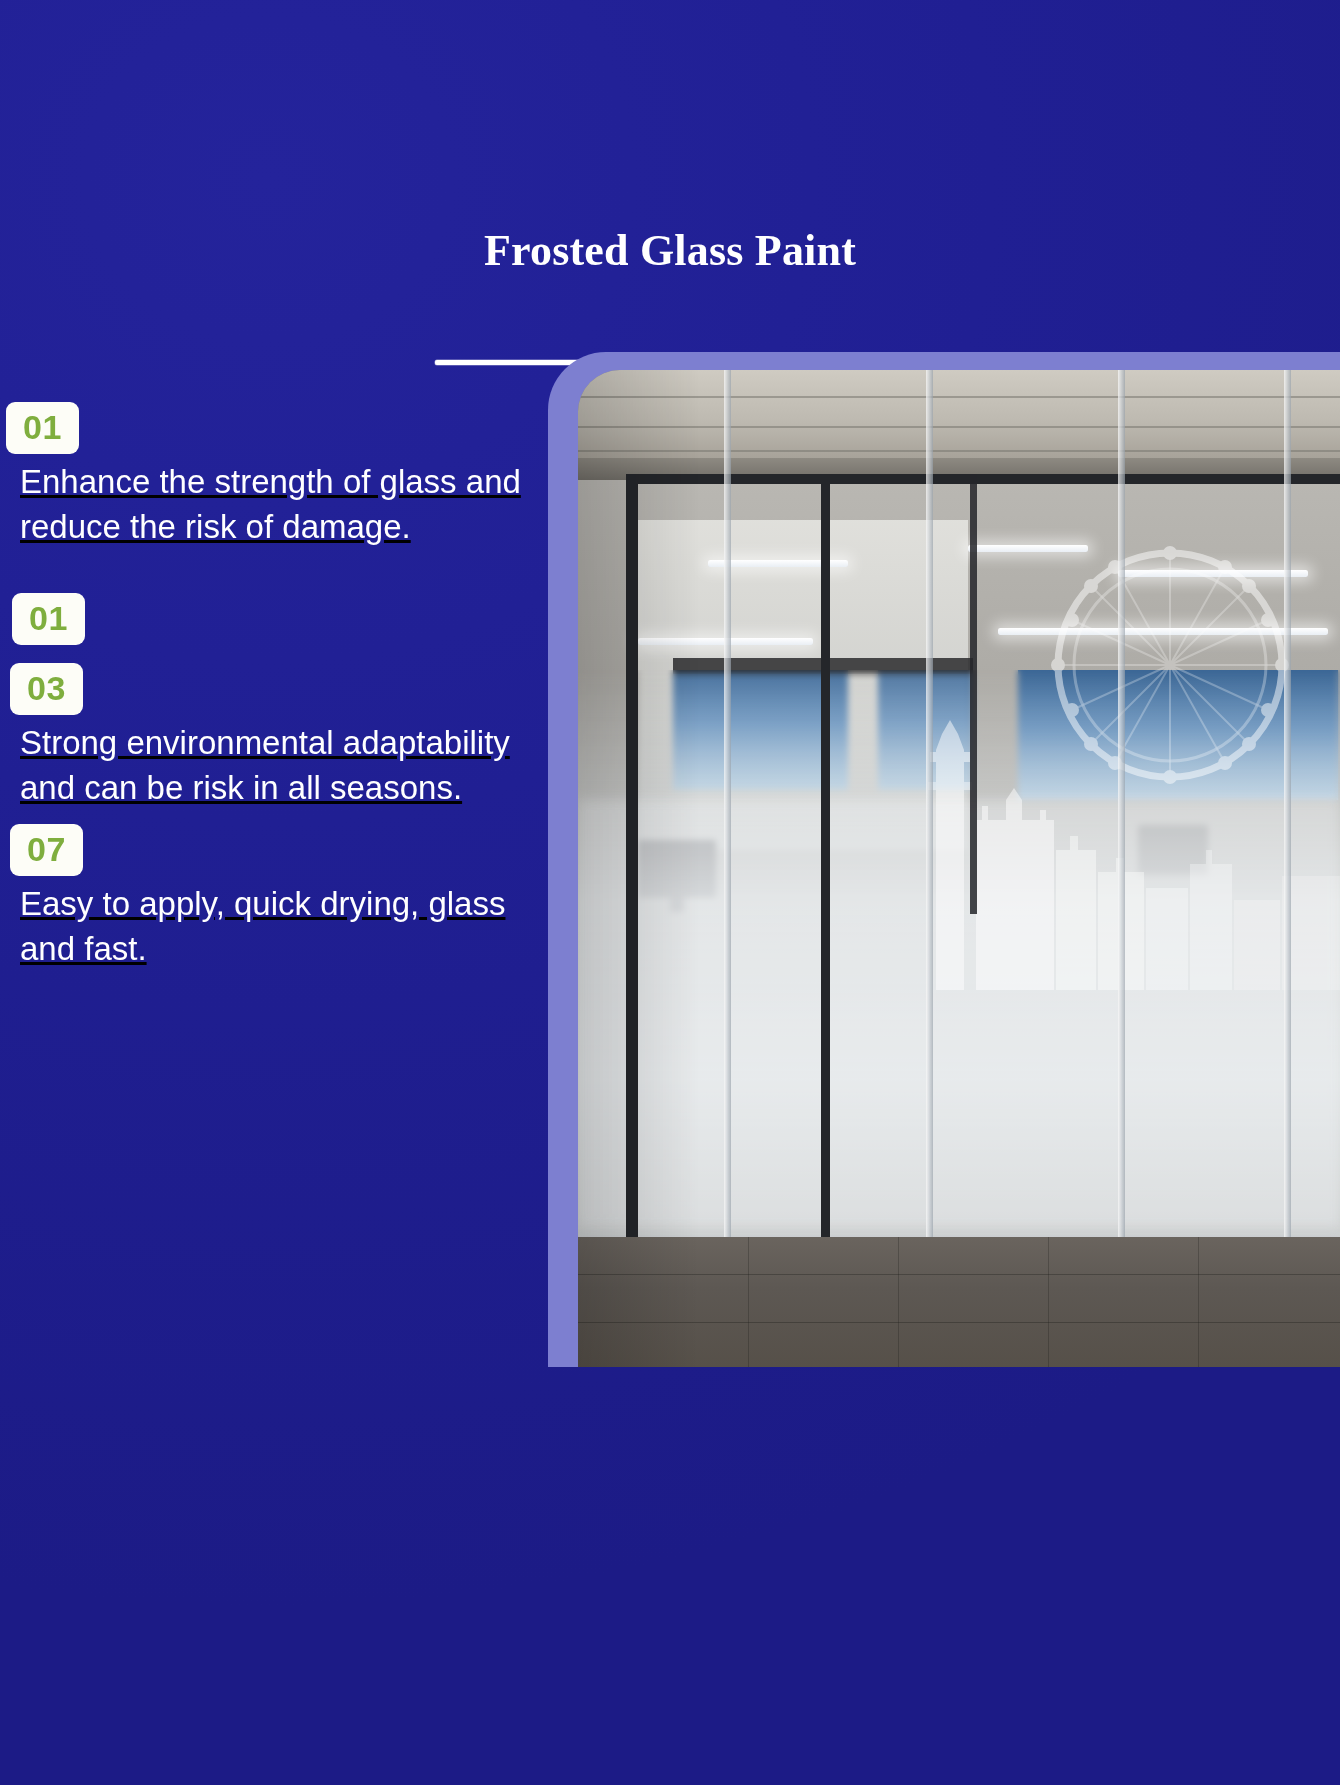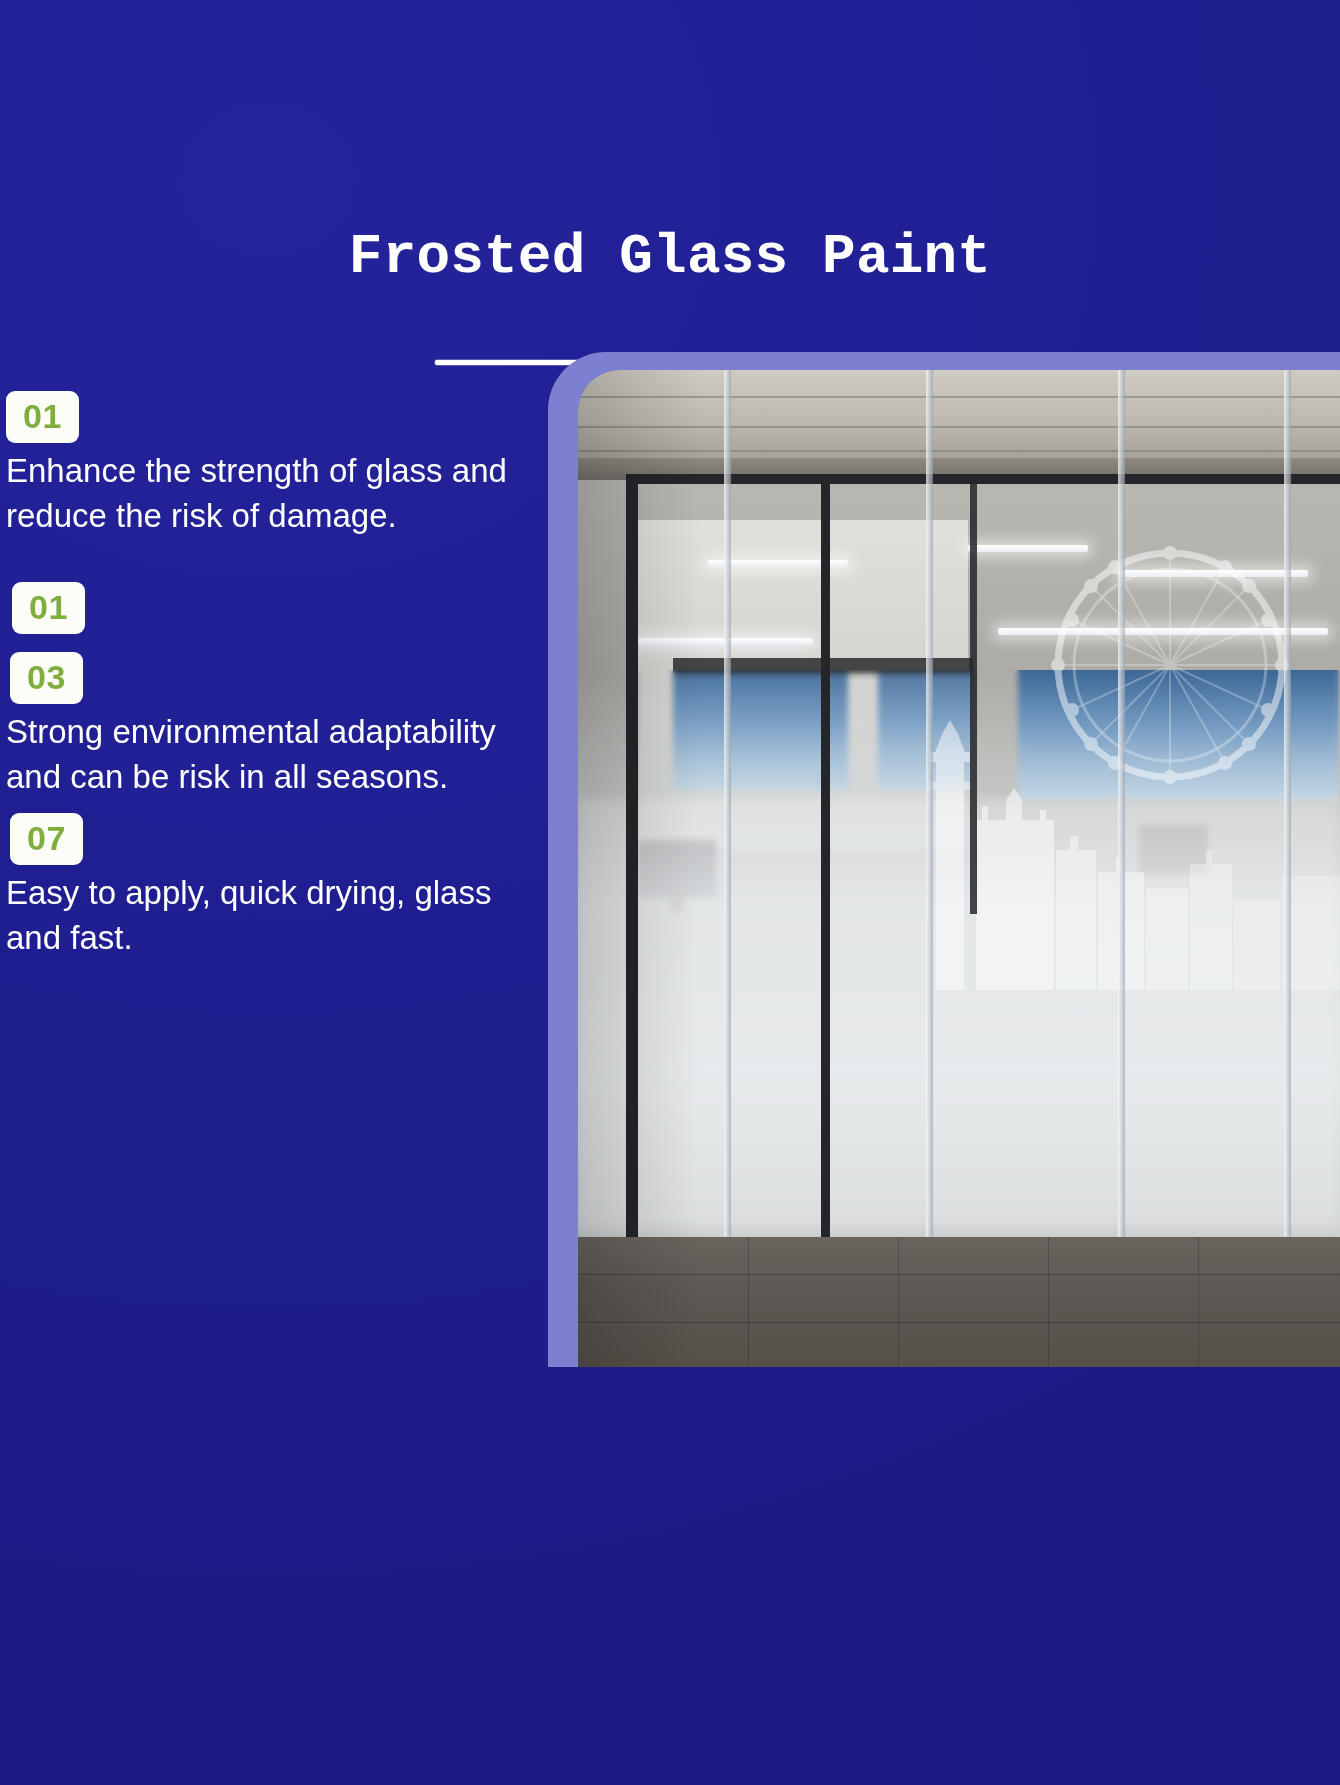--- a/index.html
+++ b/index.html
@@ -18,33 +18,33 @@
       #201f93;
   }
 
   
   .title-wrap{
     position:absolute; left:0; right:0; top:228px;
     text-align:center; pointer-events:none;
   }
   .title{
     display:inline-block;
-    font-size:56px; font-weight:700; color:#ffffff;
+    font-size:44px; font-weight:700; color:#ffffff;
     letter-spacing:.2px; line-height:1.05;
-    font-family:Liberation Mono, monospace;
+    font-family:Liberation Serif, serif;
   }
   .title-rule{
     position:absolute; left:435px; top:360px;
     width:505px; height:5px; background:#ffffff; border-radius:2px;
     box-shadow:0 0 0 .5px rgba(255,255,255,.5);
   }
 
   
   .features{
-    position:absolute; left:0; top:391px; width:560px;
+    position:absolute; left:0; top:402px; width:560px;text-decoration:underline;
   }
   .feature{ margin-bottom:26px; }
   .feature:nth-child(1){ margin-bottom:44px; }
   .feature:nth-child(2){ margin-bottom:12px; }
   .feature:nth-child(3){ margin-bottom:14px; }
 
   .badge{
     display:inline-block;
     background:#fdfdf7;
     color:#7fae3e;
@@ -57,21 +57,21 @@
     letter-spacing:.5px;
   }
   .feature:nth-child(2) .badge{ margin-left:12px; }
   .feature:nth-child(3) .badge{ margin-left:10px; }
   .feature:nth-child(4) .badge{ margin-left:10px; }
 
   .ftext{
     color:#ffffff;
     font-size:33px;
     line-height:1.35;
-    padding-left:6px;
+    padding-left:20px;
     max-width:552px;
     font-weight:400;
   }
 
   
   .panel{
     position:absolute;
     left:548px; top:352px; width:792px; height:1015px;
     border-top-left-radius:58px;
     background:#7d7fd0;

